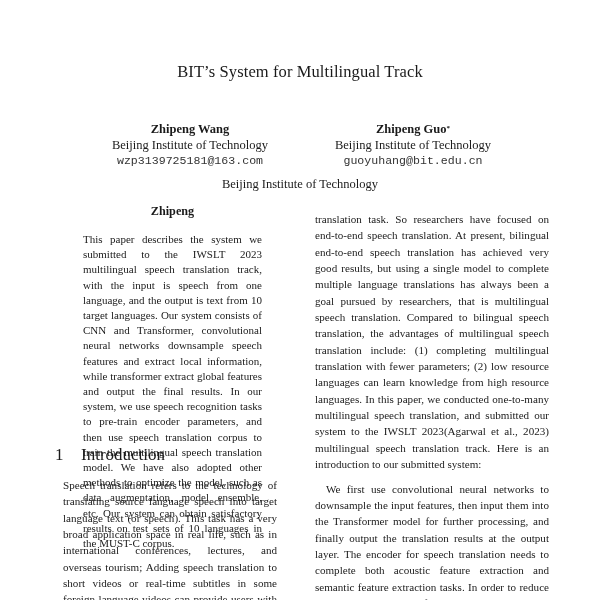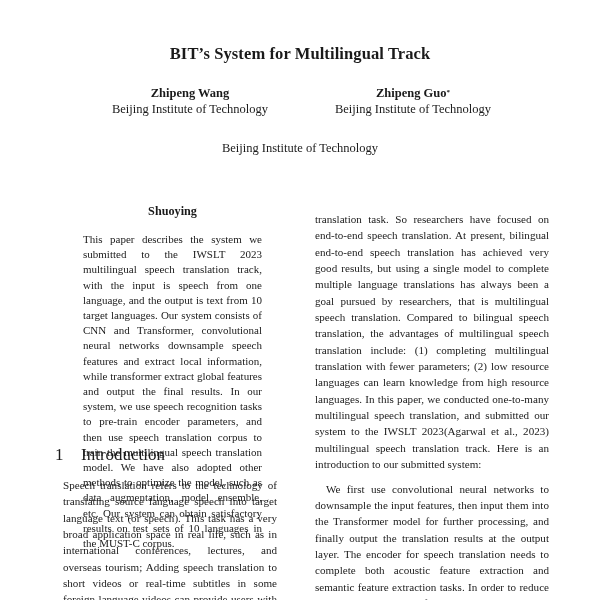--- a/index.html
+++ b/index.html
@@ -1,20 +1,20 @@
 <!DOCTYPE html>
 <html><head>
 <meta charset="utf-8">
 <style>
   html, body { margin:0; padding:0; background:#ffffff; }
   body { width:600px; height:600px; overflow:hidden; position:relative; color:#1a1a1a;
          font-family:"Liberation Serif", "DejaVu Serif", serif; }
-  .title { position:absolute; top:44px; left:0; width:600px; text-align:center;
-           font-size:16.5px; font-weight:bold; letter-spacing:0.1px; }
-  .author { position:absolute; text-align:center; font-size:12.5px; line-height:16px; }
+  .title { position:absolute; top:62px; left:0; width:600px; text-align:center;
+           font-size:16.5px; font-weight:normal; letter-spacing:0.1px; }
+  .author { position:absolute; text-align:center; font-size:12.5px; line-height:16px;margin-top:36px; }
   .author .name { font-weight:bold; display:block; }
   .author .aff { display:block;font-family:Liberation Serif, serif; }
   .author .email { display:block; font-family:"Liberation Mono", "DejaVu Sans Mono", monospace; font-size:11.6px; color:#333; }
   sup { font-size:7px; vertical-align:top; position:relative; top:-1px; }
   .col { position:absolute; font-size:11.1px; line-height:16.35px; text-align:justify; }
   .col p { margin:8px; }
   .abs-head { position:absolute; left:75px; width:195px; top:204px; text-align:center;
               font-weight:bold; font-size:12.2px; }
   .abstract { left:75px; width:195px; top:224px; font-size:11px; line-height:15.2px; }
   .sec-head { position:absolute; left:55px; top:445px; font-weight:normal; font-size:17px; }
@@ -26,32 +26,34 @@
 </head>
 <body>
 
 <div>
 
   <div class="title">BIT’s System for Multilingual Track</div>
 
   <div class="author" style="left:95px; top:85px; width:190px;">
     <span class="name">Zhipeng Wang</span>
     <span class="aff">Beijing Institute of Technology</span>
+    <span class="email">wzp3139725181@163.com</span>
   </div>
 
   <div class="author" style="left:318px; top:85px; width:190px;">
     <span class="name"><span>Zhipeng Guo</span><sup>*</sup></span>
     <span class="aff">Beijing Institute of Technology</span>
+    <span class="email">guoyuhang@bit.edu.cn</span>
   </div>
 
   <div class="author" style="left:205px; top:140px; width:190px;">
     <span class="aff">Beijing Institute of Technology</span>
   </div>
 
-  <div class="abs-head">Shuoying</div>
+  <div class="abs-head">Zhipeng</div>
   <div class="col abstract">
     <p>This paper describes the system we submitted to the IWSLT 2023 multilingual speech translation track, with the input is speech from one language, and the output is text from 10 target languages. Our system consists of CNN and Transformer, convolutional neural networks downsample speech features and extract local information, while transformer extract global features and output the final results. In our system, we use speech recognition tasks to pre-train encoder parameters, and then use speech translation corpus to train the multilingual speech translation model. We have also adopted other methods to optimize the model, such as data augmentation, model ensemble, etc. Our system can obtain satisfactory results on test sets of 10 languages in the MUST-C corpus.</p>
   </div>
 
   <div class="sec-head">
     <span class="num">1</span><span>Introduction</span>
   </div>
 
   <div class="col intro">
     <p>Speech translation refers to the technology of translating source language speech into target language text (or speech). This task has a very broad application space in real life, such as in international conferences, lectures, and overseas tourism; Adding speech translation to short videos or real-time subtitles in some foreign language videos can provide users with a better experience. Early speech translation is the combination of speech recognition and machine translation. Firstly, the speech recognition</p>

